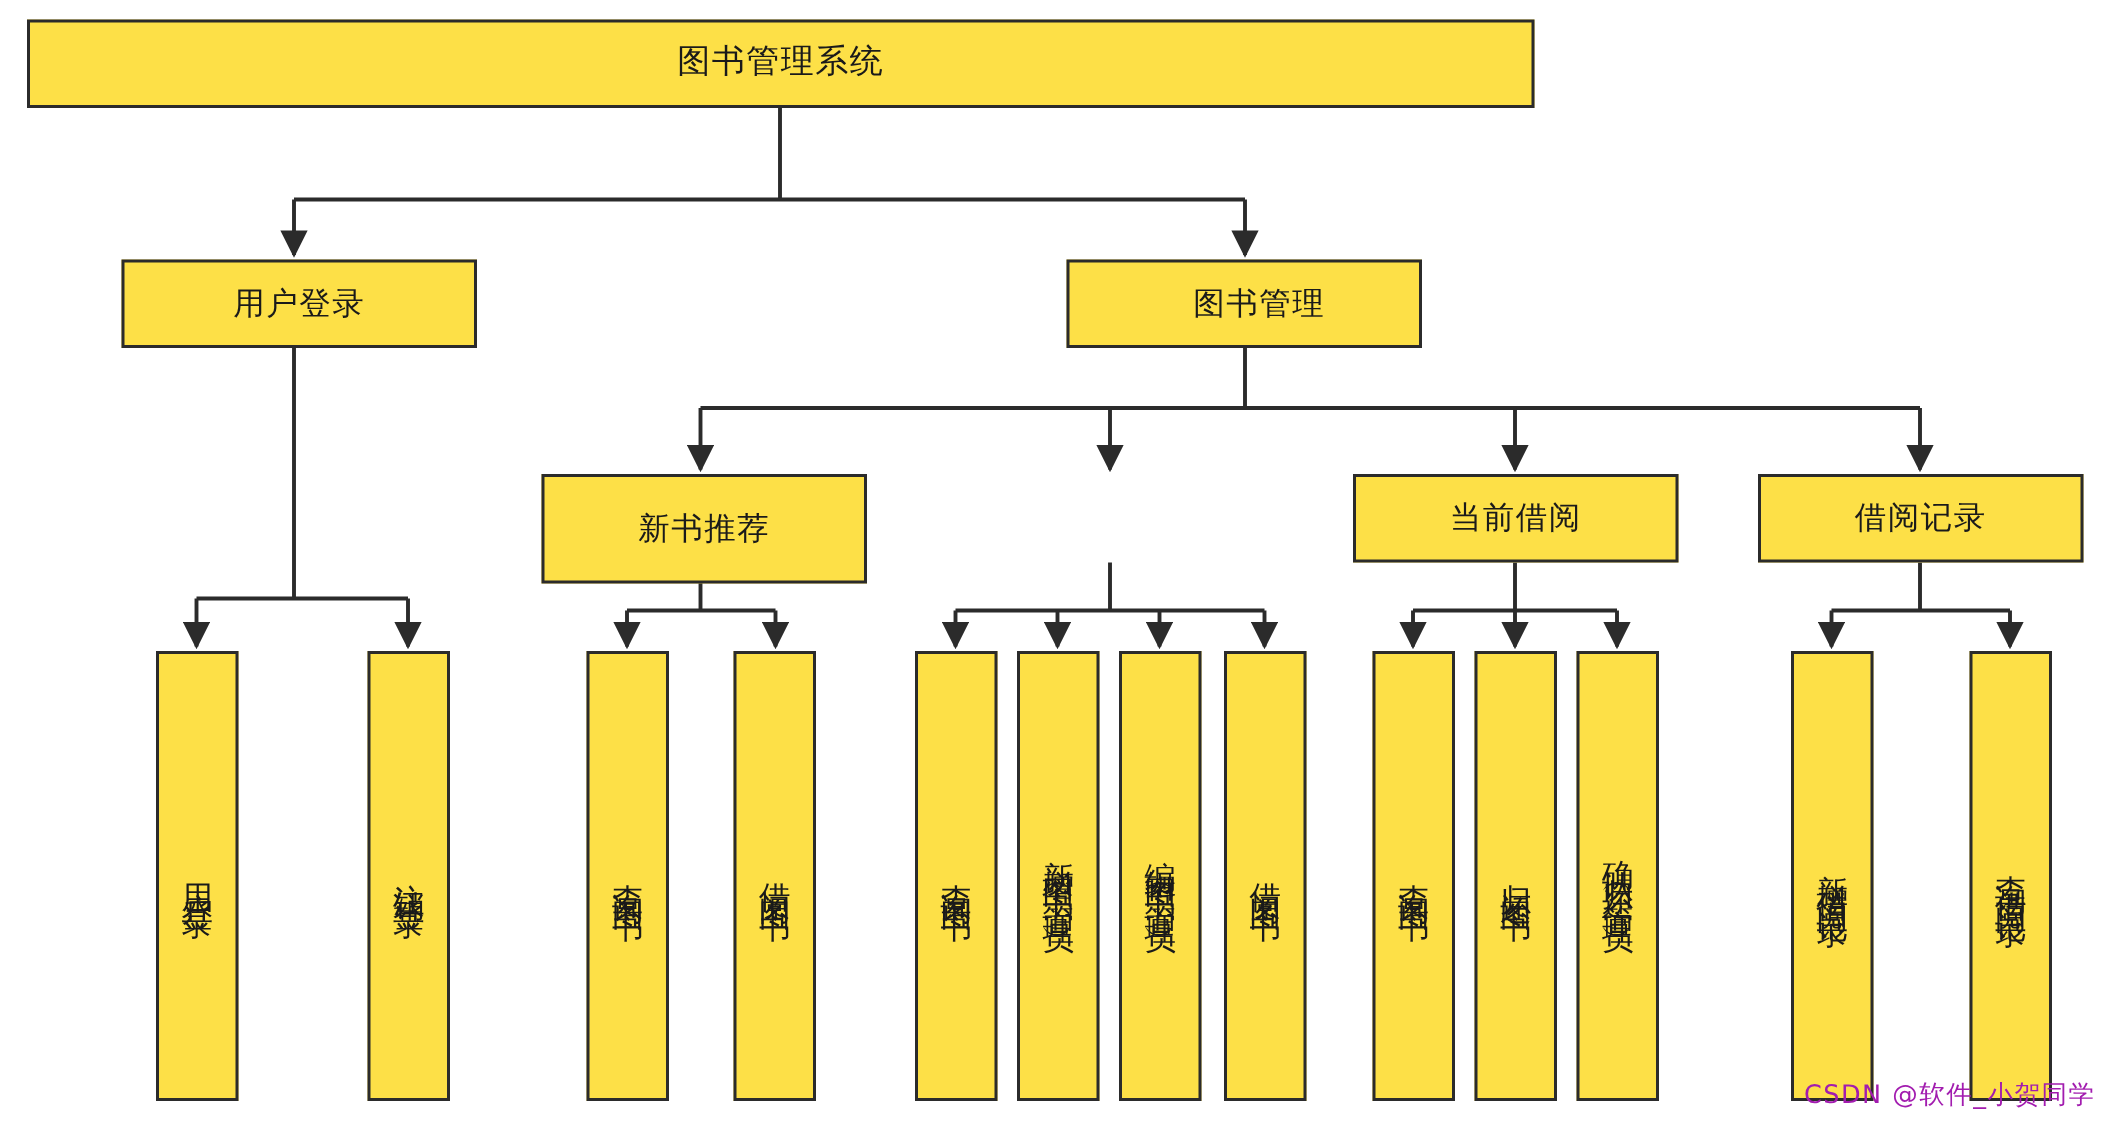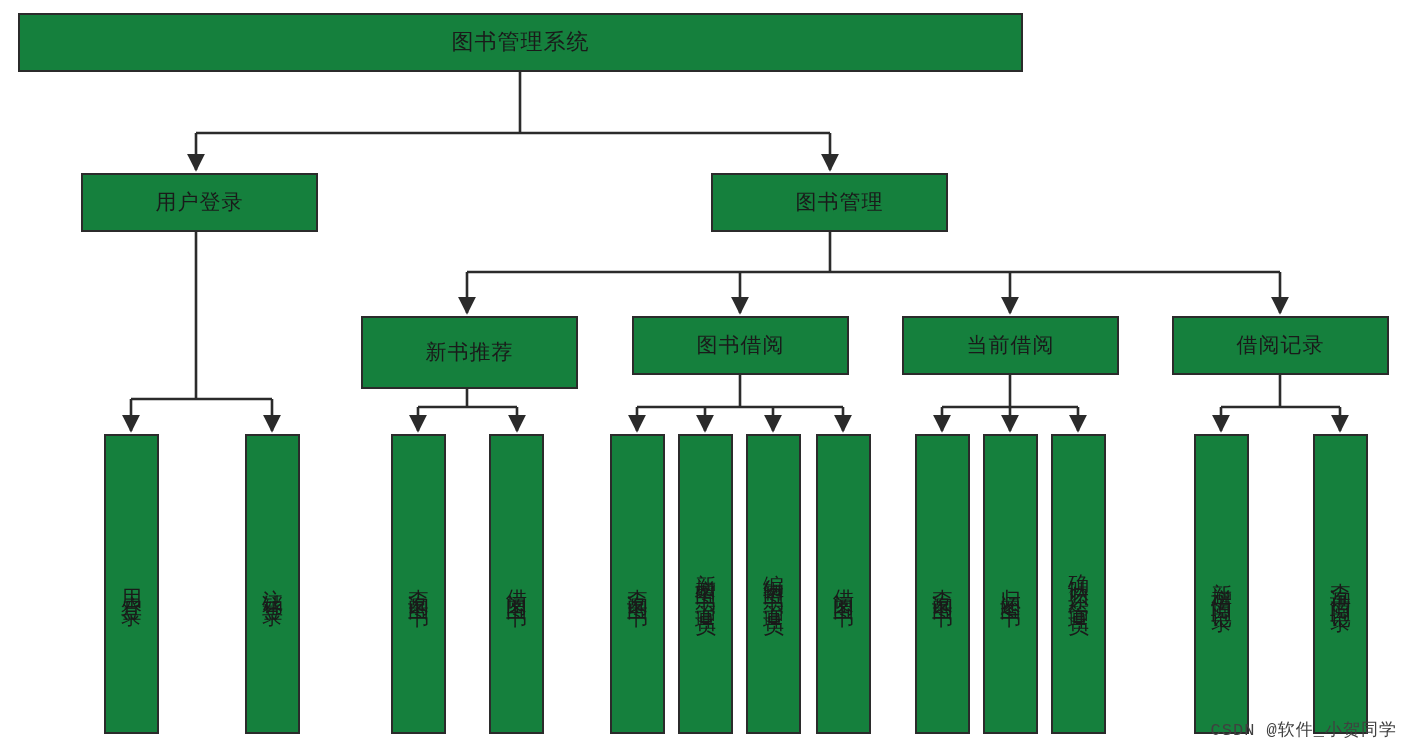--- a/index.html
+++ b/index.html
@@ -21,21 +21,21 @@
     position: absolute;
     left: 0;
     top: 0;
     width: 1405px;
     height: 747px;
     pointer-events: none;
   }
   .node {
     position: absolute;
     box-sizing: border-box;
-    background: #15803d;
+    background: #fde047;
     border: 2px solid #2b2b2b;
     display: flex;
     align-items: center;
     justify-content: center;
     color: #1a1a1a;
   }
   .node.horizontal {
     font-size: 21px;
     letter-spacing: 1px;
     line-height: 1.1;
@@ -56,25 +56,24 @@
     writing-mode: vertical-rl;
     text-orientation: upright;
     display: block;
     text-align: center;
   }
   #watermark {
     position: absolute;
     right: 8px;
     bottom: 6px;
     font-size: 17px;
-    color: #404040;
+    color: #a21caf;
     letter-spacing: 1px;
     white-space: nowrap;
     user-select: none;
-    font-family: Liberation Mono, monospace;
   }
 </style>
 </head>
 <body>
 
 <div id="canvas">
 
   <svg class="connectors" viewBox="0 0 1405 747" xmlns="http://www.w3.org/2000/svg">
     <defs>
       <marker id="arrow" viewBox="0 0 10 10" refX="9" refY="5" markerWidth="7" markerHeight="7" orient="auto-start-reverse">
@@ -137,23 +136,20 @@
   </div>
 
   <div class="node horizontal" style="left:711px; top:173px; width:237px; height:59px;padding-left:20px;">
     <span>图书管理</span>
   </div>
 
   <div class="node horizontal" style="left:361px; top:316px; width:217px; height:73px;">
     <span>新书推荐</span>
   </div>
 
-  <div class="node horizontal" style="left:632px; top:316px; width:217px; height:59px;">
-    <span>图书借阅</span>
-  </div>
 
   <div class="node horizontal" style="left:902px; top:316px; width:217px; height:59px;">
     <span>当前借阅</span>
   </div>
 
   <div class="node horizontal" style="left:1172px; top:316px; width:217px; height:59px;">
     <span>借阅记录</span>
   </div>
 
   <div class="node vertical" style="left:104px; top:434px; width:55px; height:300px;">

